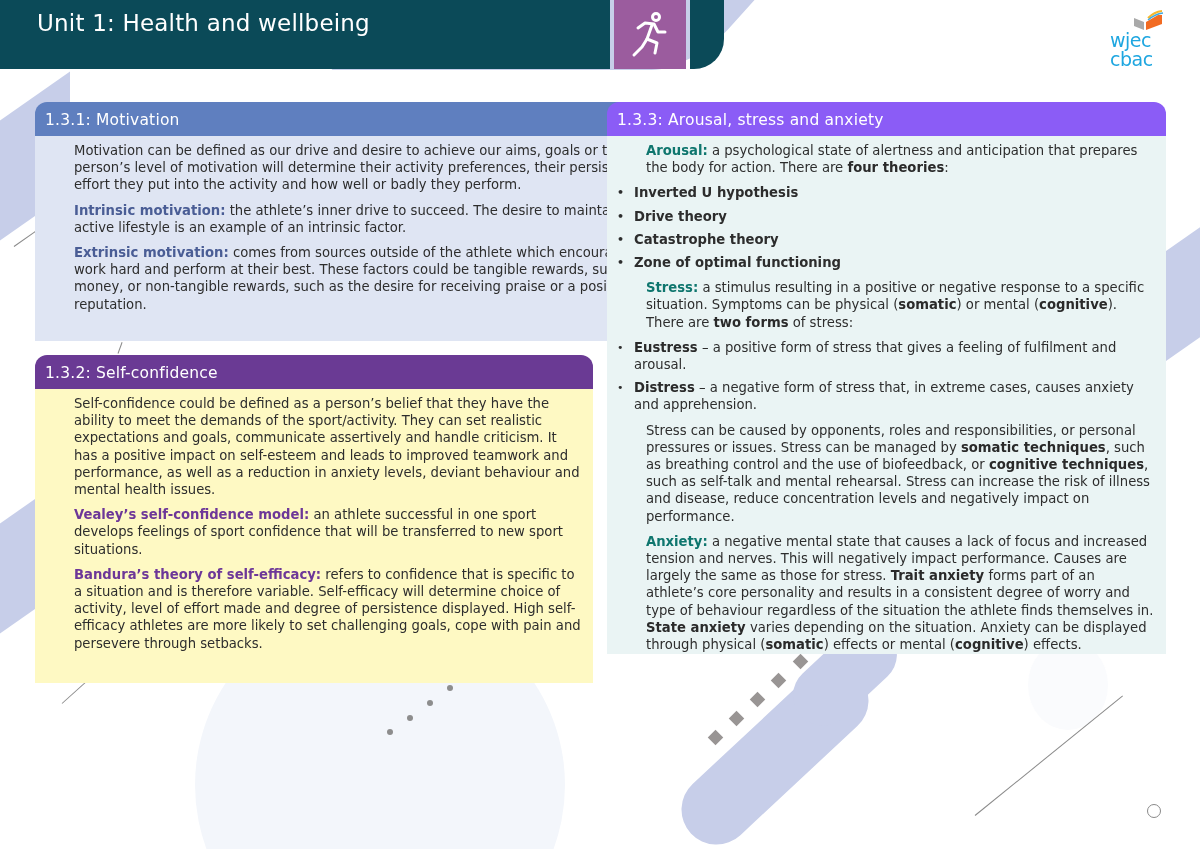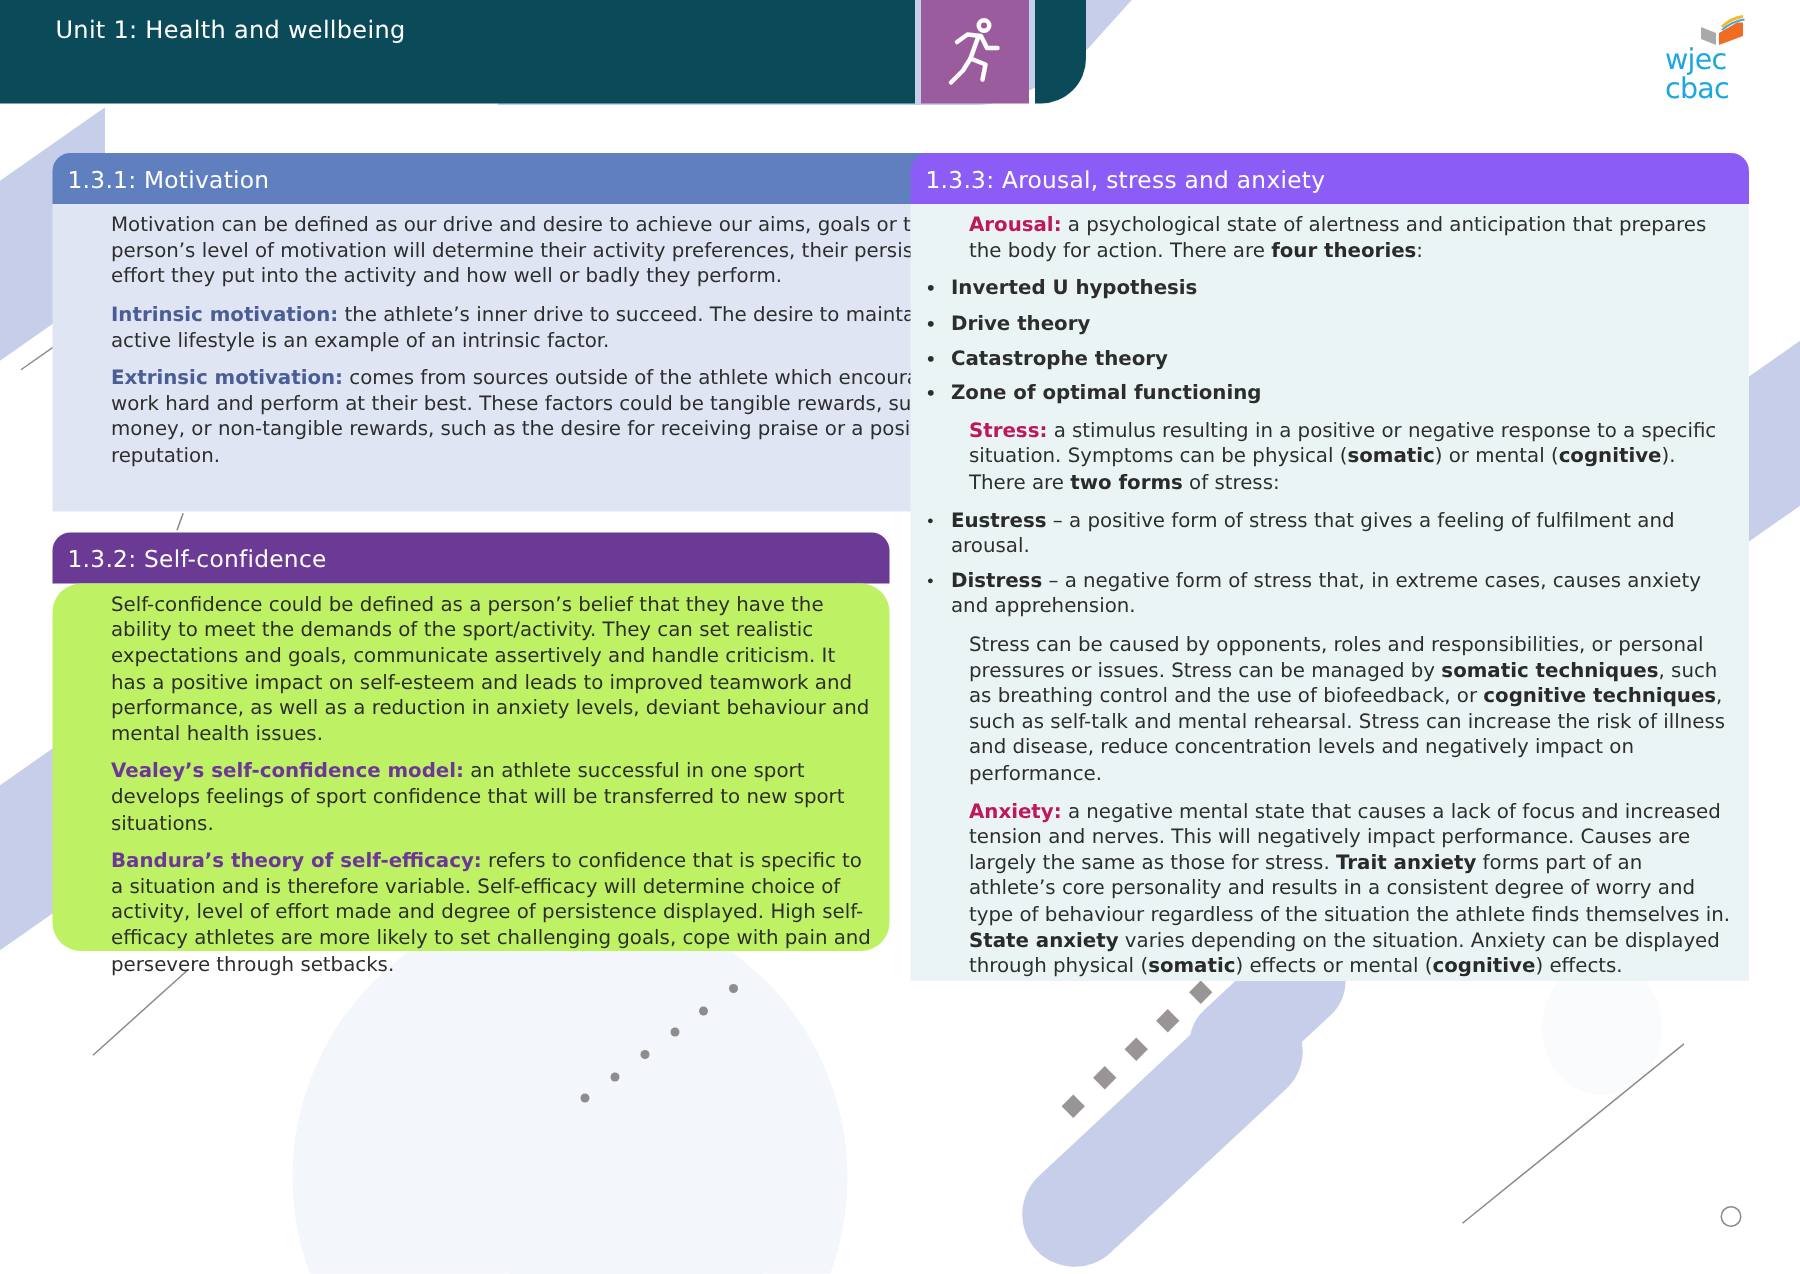--- a/index.html
+++ b/index.html
@@ -28,21 +28,21 @@
   .line { position: absolute; height: 1px; background: #8a8a8a; transform-origin: left center; }
   .dot { position: absolute; width: 6px; height: 6px; border-radius: 50%; background: #8d8d8d; }
   .diamond { position: absolute; width: 11px; height: 11px; background: #999594; transform: rotate(45deg); }
   .ring { position: absolute; left: 1147px; top: 804px; width: 14px; height: 14px; border: 1.5px solid #8a8a8a; border-radius: 50%; }
 
   
   .header {
     position: absolute; left: 0; top: 0; width: 610px; height: 69px; background: #0b4a58;
   }
   .header-title {
-    position: absolute; left: 37px; top: 10px; font-size: 16px; color: #ffffff; letter-spacing: 0.2px;
+    position: absolute; left: 37px; top: 10px; font-size: 23px; color: #ffffff; letter-spacing: 0.2px;
   }
   .header-subtitle {
     position: absolute; left: 37px; top: 37px; font-size: 16px; color: #ffffff;
   }
   .header-icon-tile {
     position: absolute; left: 614px; top: 0; width: 72px; height: 69px; background: #9b5c9e;
     display: flex; align-items: center; justify-content: center;
   }
   .header-end {
     position: absolute; left: 690px; top: 0; width: 34px; height: 69px; background: #0b4a58;
@@ -62,27 +62,27 @@
   .kw { font-weight: bold; }
   .strong { font-weight: bold; color: #2a2a2a; }
 
   .card-motivation { left: 35px; top: 102px; width: 668px; }
   .card-motivation .card-head { background: #5f7fbf; }
   .card-motivation .card-body { background: #dfe5f3; height: 205px; }
   .card-motivation .kw { color: #4a5d95; }
 
   .card-confidence { left: 35px; top: 355px; width: 558px; }
   .card-confidence .card-head { background: #6a3a94; }
-  .card-confidence .card-body { background: #bef264; height: 245px; border-radius: 19px; }
+  .card-confidence .card-body { background: #fef9c3; height: 294px; }
   .card-confidence .kw { color: #6d3798; }
 
   .card-arousal { left: 607px; top: 102px; width: 559px; }
   .card-arousal .card-head { background: #8b5cf6; }
   .card-arousal .card-body { background: #eaf4f4; height: 518px; }
-  .card-arousal .kw { color: #be185d; }
+  .card-arousal .kw { color: #0f766e; }
 
   ul.bullets { list-style: none; margin: 0 0 8px 0; }
   ul.bullets li { position: relative; padding-left: 18px; margin-bottom: 6px; }
   ul.bullets li::before { content: "•"; position: absolute; left: 1px; top: 0; font-size: 11px; }
   ul.bold-list li { font-weight: bold; }
 </style>
 </head>
 <body>
 
 <div class="deco bg-band-top"></div>

